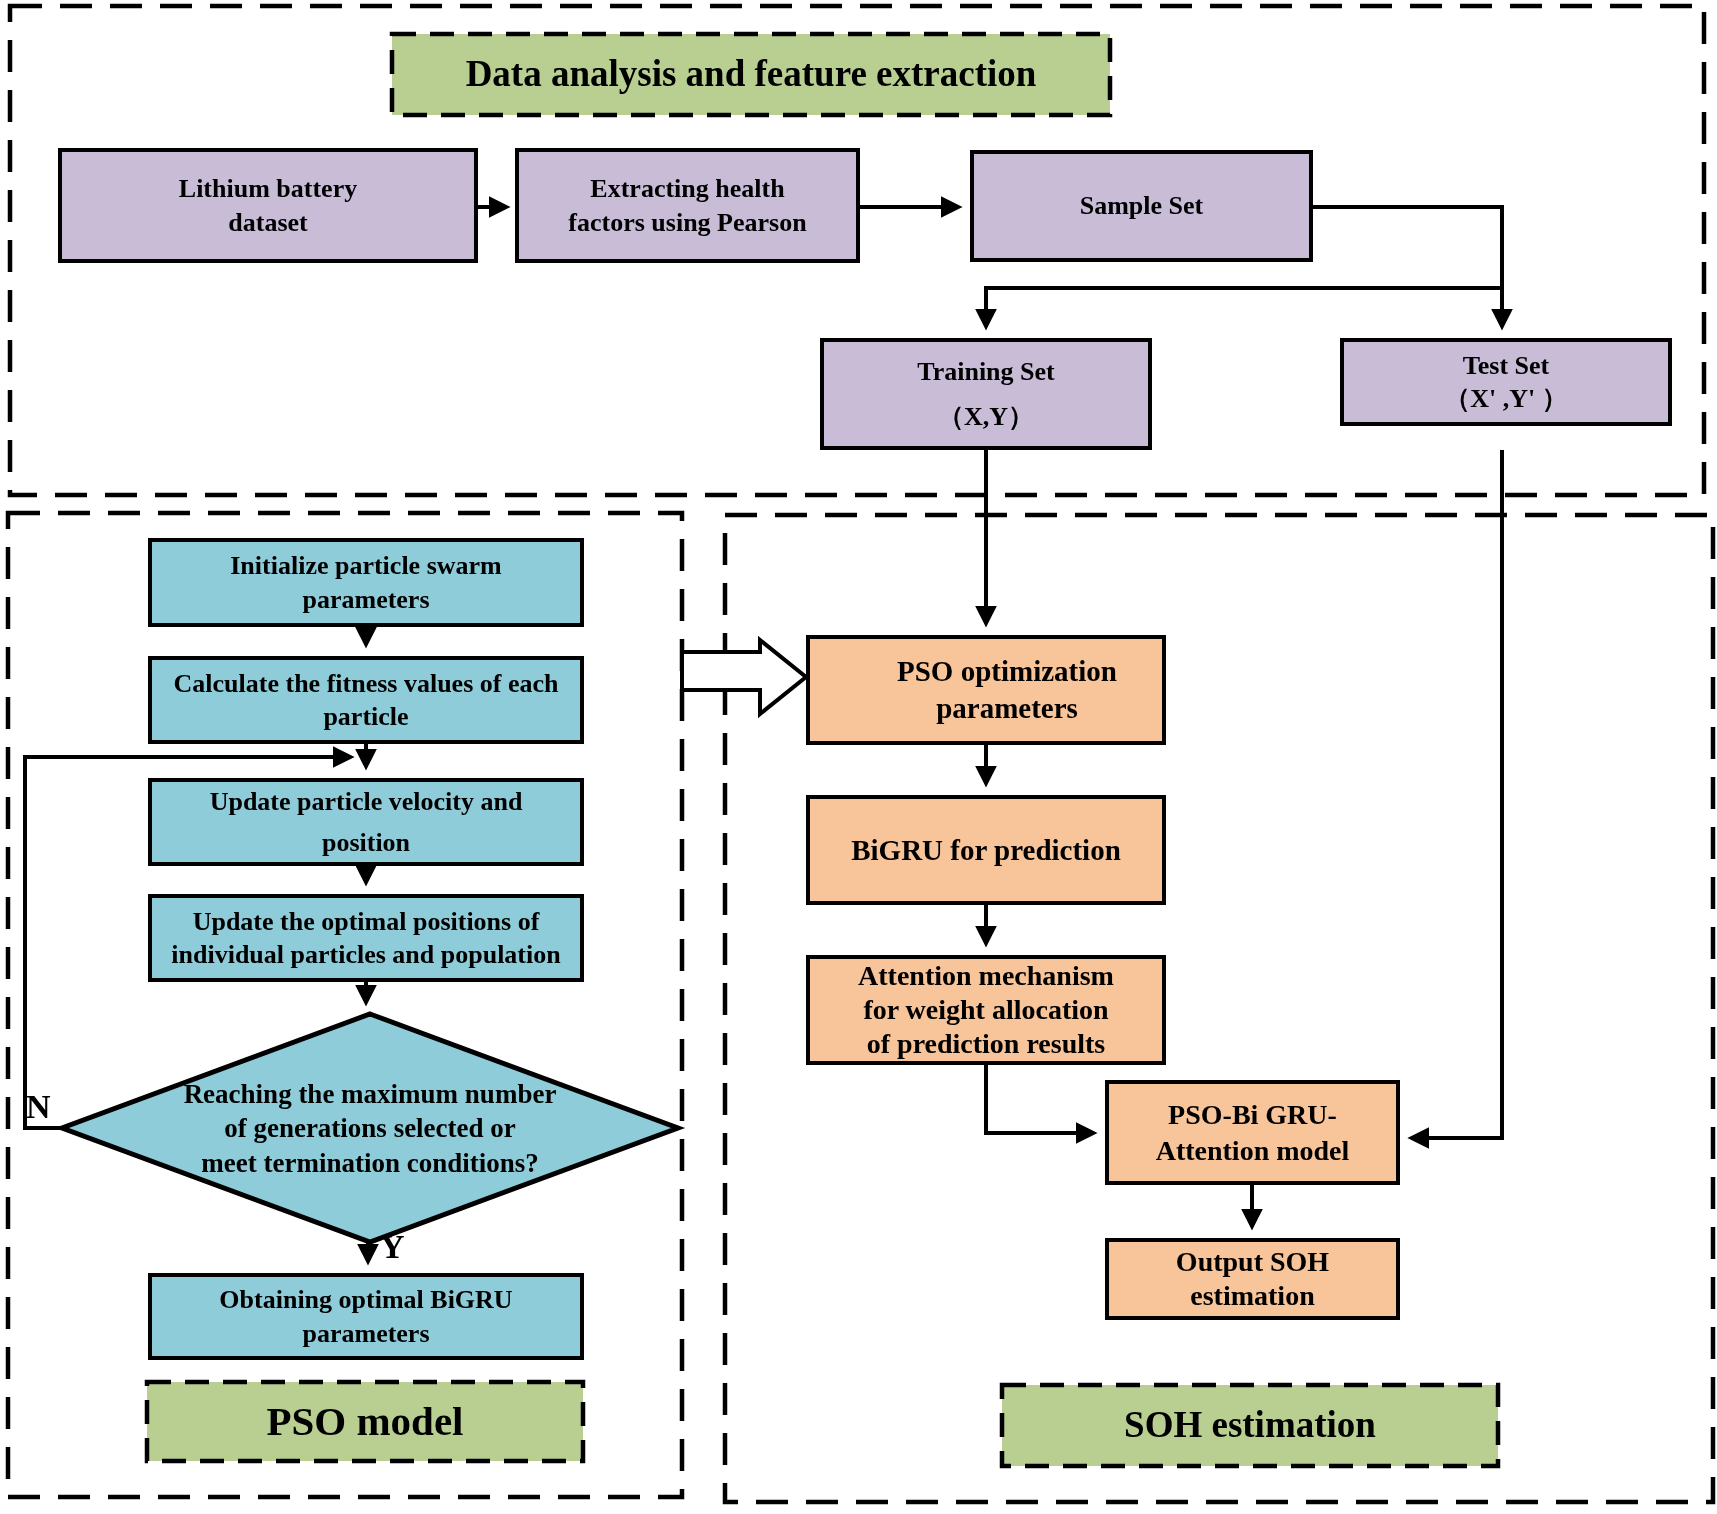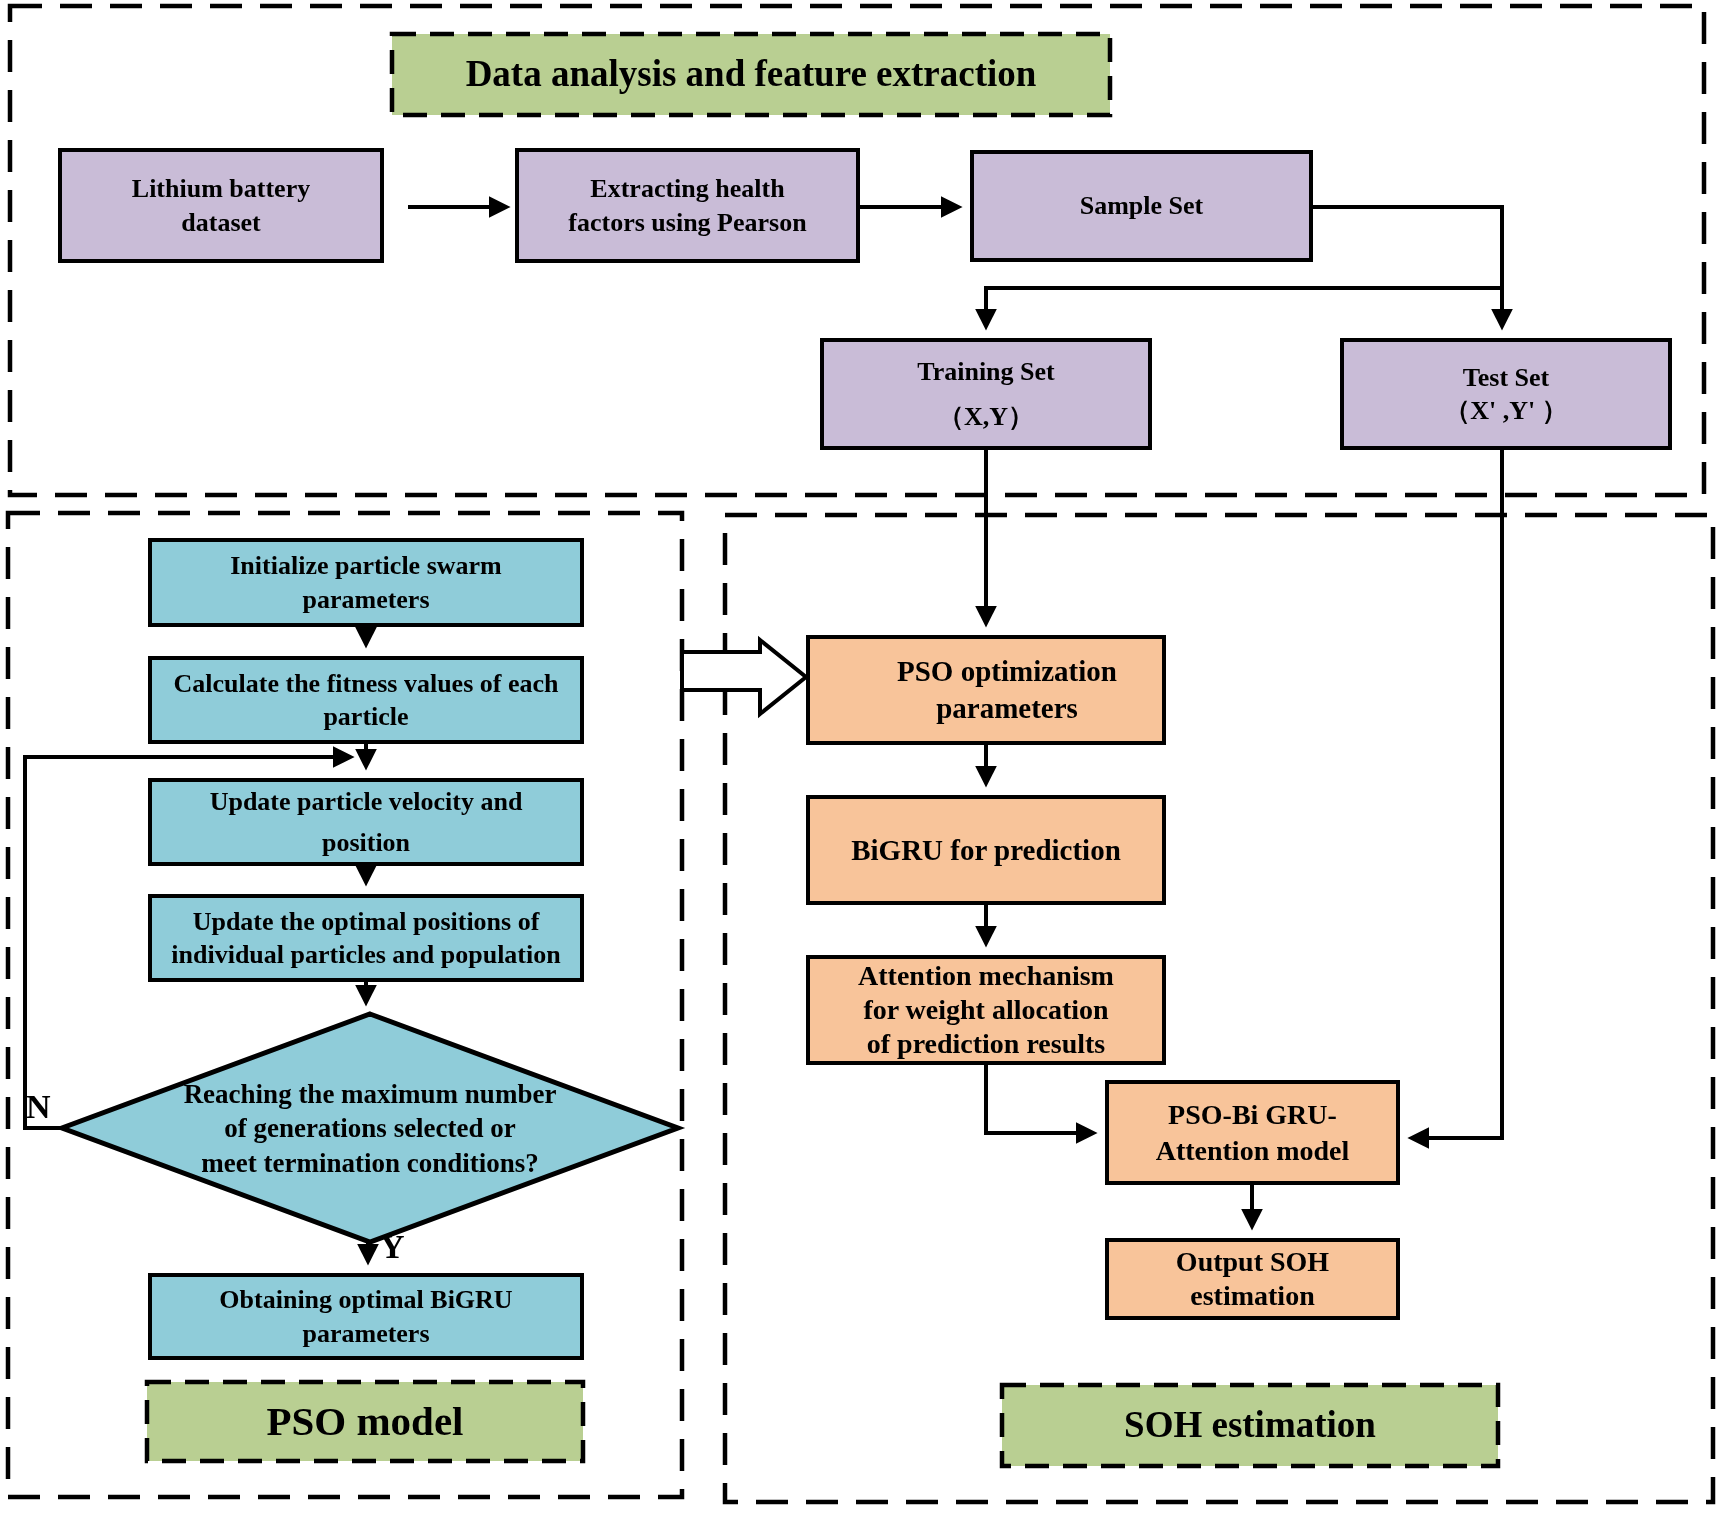--- a/index.html
+++ b/index.html
@@ -81,36 +81,36 @@
   <div class="node free title-lg" style="left:390px;top:32px;width:722px;height:85px;">
     <span>Data analysis and feature extraction</span>
   </div>
   <div class="node free title-xl" style="left:145px;top:1380px;width:440px;height:83px;">
     <span>PSO model</span>
   </div>
   <div class="node free title-lg" style="left:1000px;top:1383px;width:500px;height:85px;">
     <span>SOH estimation</span>
   </div>
 
-  <div class="node purple" style="left:58px;top:148px;width:326px;height:115px;">
+  <div class="node purple" style="left:58px;top:148px;width:420px;height:115px;">
     <span>Lithium battery</span>
     <span>dataset</span>
   </div>
   <div class="node purple" style="left:515px;top:148px;width:345px;height:115px;">
     <span>Extracting health</span>
     <span>factors using Pearson</span>
   </div>
   <div class="node purple" style="left:970px;top:150px;width:343px;height:112px;">
     <span>Sample Set</span>
   </div>
   <div class="node purple" style="left:820px;top:338px;width:332px;height:112px;gap:12px;">
     <span>Training Set</span>
     <span>（X,Y）</span>
   </div>
-  <div class="node purple" style="left:1340px;top:338px;width:332px;height:112px;">
+  <div class="node purple" style="left:1340px;top:338px;width:332px;height:88px;">
     <span>Test Set</span>
     <span>（X' ,Y' ）</span>
   </div>
 
   <div class="node blue" style="left:148px;top:538px;width:436px;height:89px;">
     <span>Initialize particle swarm</span>
     <span>parameters</span>
   </div>
   <div class="node blue" style="left:148px;top:656px;width:436px;height:88px;">
     <span>Calculate the fitness values of each</span>

